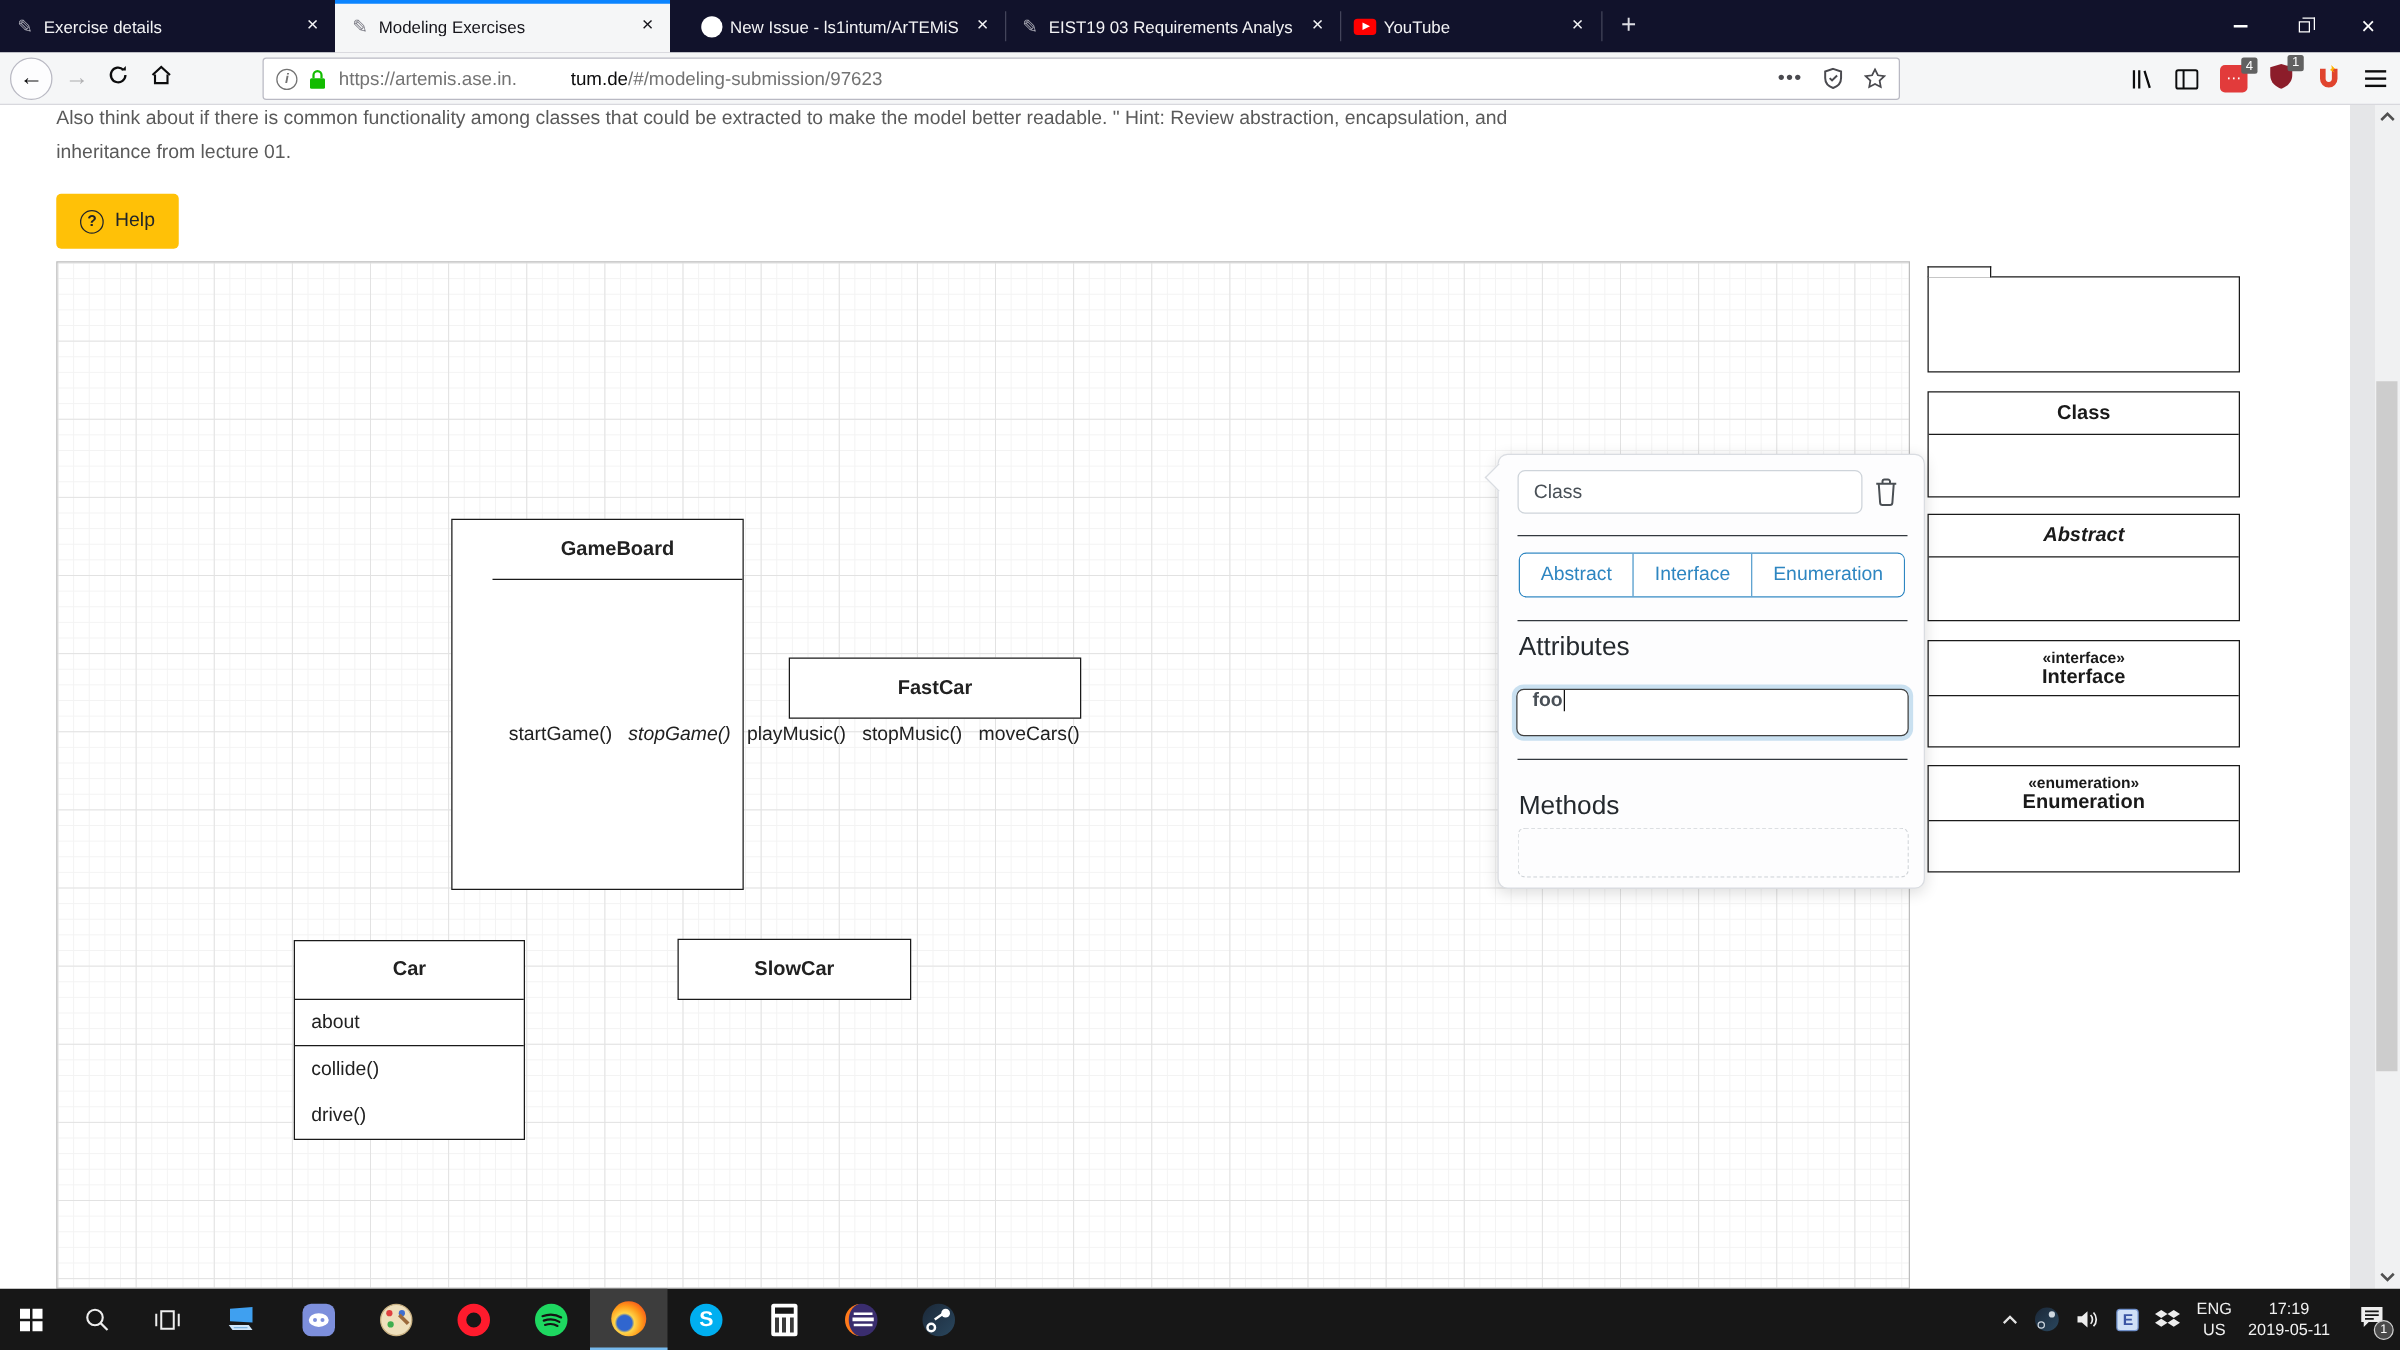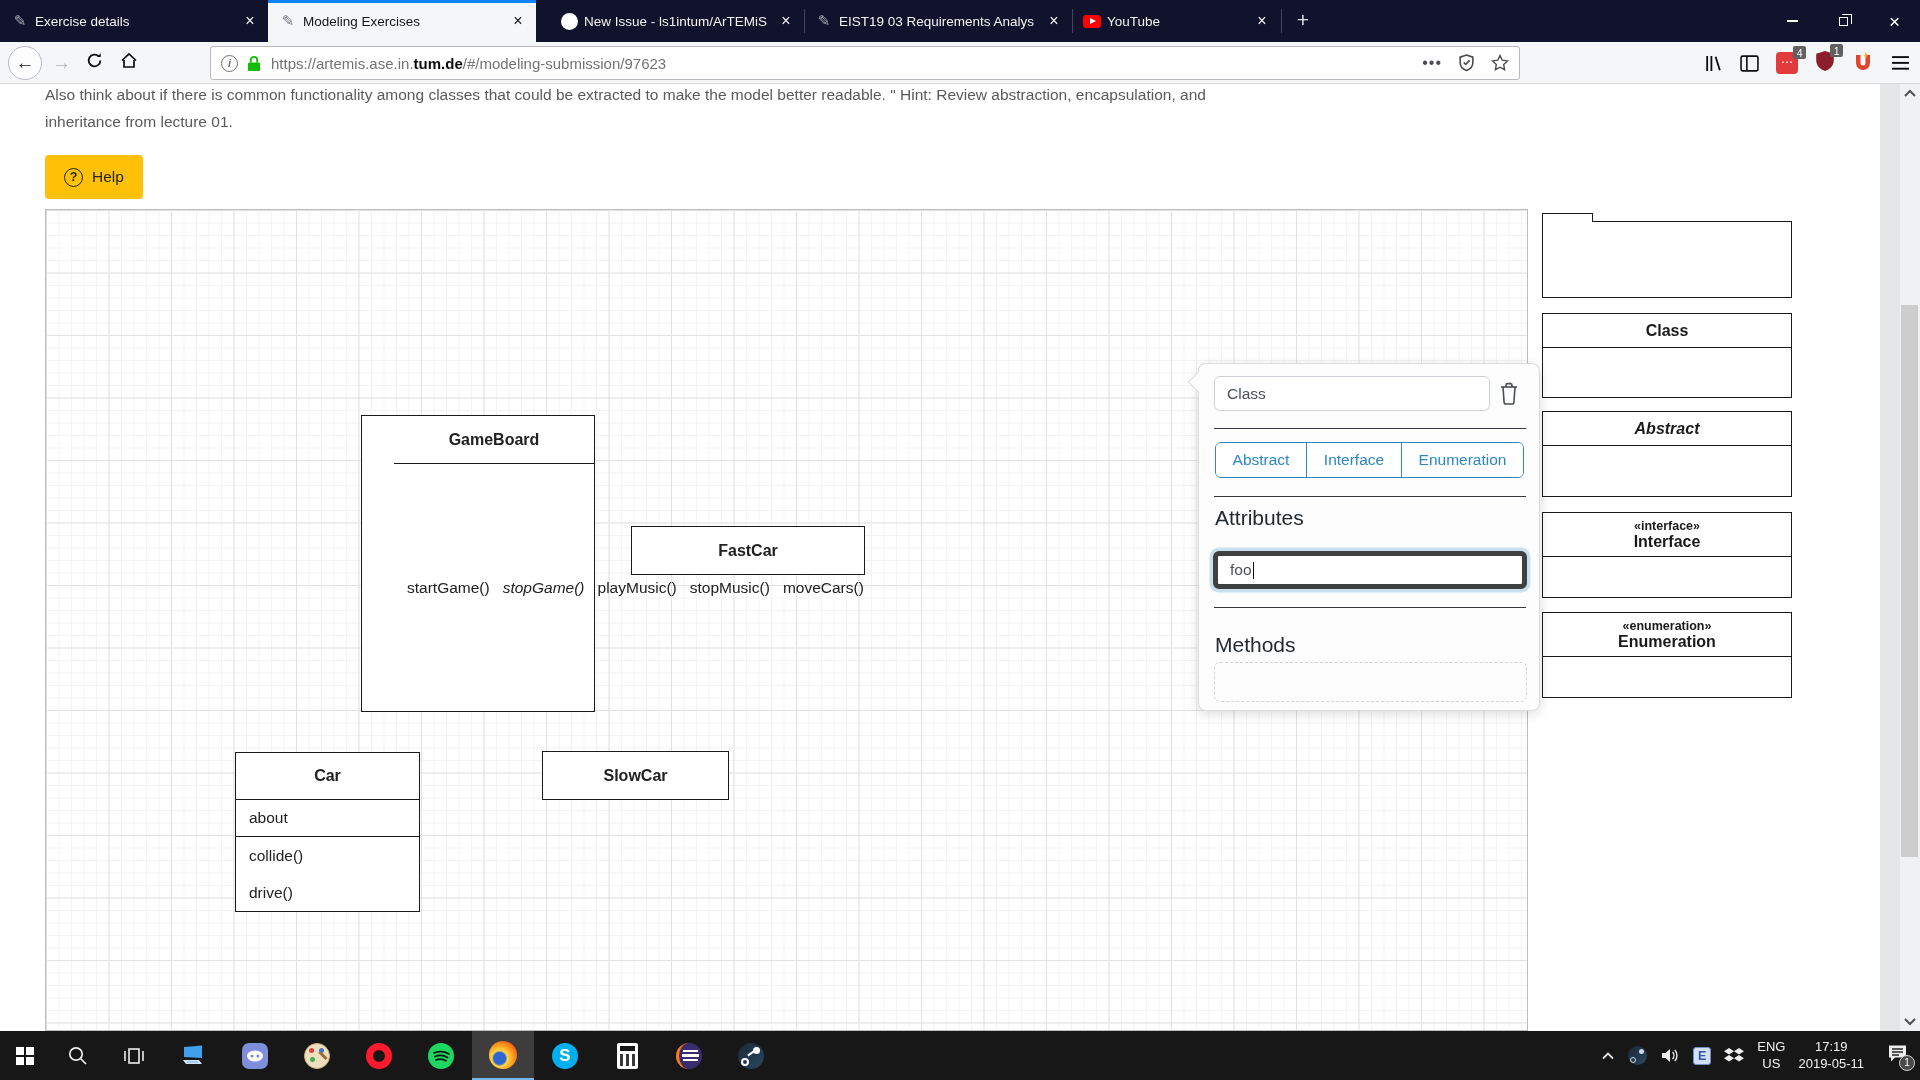--- a/index.html
+++ b/index.html
@@ -26,21 +26,21 @@
   .restore-box { width:9px; height:9px; border:1.1px solid #fff; position:relative; background:#11122b; }
   .restore-box::before { content:""; position:absolute; left:1.5px; top:-3.5px; width:9px; height:9px; border:1.1px solid #fff; border-bottom:none; border-left:none; }
   .closex { color:#fff; font-size:19px; line-height:1; }
 
   
   .toolbar { position:absolute; left:0; top:42px; width:1920px; height:42px; background:#f5f6f7; border-bottom:1px solid #d8d8dd; z-index:30; }
   .navbtn { position:absolute; top:50%; transform:translateY(-50%); color:#0c0c0d; font-size:19px; text-align:center; }
   .back-circle { position:absolute; left:8px; top:4px; width:34px; height:34px; border-radius:50%; background:#fdfdfe; border:1px solid #b9b9c3; display:flex; align-items:center; justify-content:center; font-size:19px; color:#0c0c0d; }
   .urlbar { position:absolute; left:210px; top:4px; width:1310px; height:34px; background:#fff; border:1px solid #b9b9c3; border-radius:3px; display:flex; align-items:center; padding:0 10px; }
   .url-text { font-size:15px; color:#737373; margin-left:10px; flex:1; white-space:nowrap; overflow:hidden; }
-  .url-text b { color:#0c0c0d; font-weight:bold; }
+  .url-text b { color:#0c0c0d; font-weight:normal;margin-left:43px; }
   .info-i { width:17px; height:17px; border:1.4px solid #737373; border-radius:50%; color:#737373; font-size:11px; font-weight:bold; text-align:center; line-height:14px; flex:none; font-style:italic; }
   .urlbar-right { display:flex; align-items:center; gap:16px; color:#4a4a4f; }
   .ext-badge { position:absolute; top:-6px; right:-8px; background:#616161; color:#fff; font-size:10.5px; padding:0.5px 3.5px; border-radius:2px; }
   .toolbar-right { position:absolute; right:10px; top:0; height:42px; display:flex; align-items:center; gap:17px; }
 
   
   .desc { position:absolute; left:45px; color:#5a5a5a; font-size:15.5px; z-index:5; }
   .help-btn { position:absolute; left:45px; top:155px; width:98px; height:44px; background:#ffc107; border:none; border-radius:4px; display:flex; align-items:center; justify-content:center; gap:9px; font-size:15.5px; color:#212529; font-family:inherit; }
   .q-circle { width:19px; height:19px; border:1.6px solid #212529; border-radius:50%; font-size:12.5px; font-weight:bold; text-align:center; line-height:16px; }
 
@@ -271,21 +271,21 @@
     <div class="pp-hr" style="top:64px;"></div>
 
     <div class="seg">
       <button class="seg-btn" style="width:91px;">Abstract</button>
       <button class="seg-btn" style="width:95px;">Interface</button>
       <button class="seg-btn" style="flex:1;">Enumeration</button>
     </div>
     <div class="pp-hr" style="top:132px;"></div>
 
     <div class="pp-h" style="top:142px;">Attributes</div>
-    <div class="pp-input" style="left:14px;top:187px;width:314px;height:38px;border:5px solid #404040;box-shadow:0 0 0 3.5px rgba(94,164,211,.32);display:flex;align-items:center;">
+    <div class="pp-input" style="left:14px;top:187px;width:314px;height:38px;border:1px solid #404040;box-shadow:0 0 0 3.5px rgba(94,164,211,.32);display:flex;align-items:flex-start;font-weight:bold;">
       <span>foo</span>
         <span class="caret-bar"></span>
     </div>
     <div class="pp-hr" style="top:243px;"></div>
 
     <div class="pp-h" style="top:269px;">Methods</div>
     <div class="dashed-box"></div>
   </div>
 
   <div class="pal" style="top:213px;width:51px;height:9px;border-bottom:none;z-index:5;"></div>

